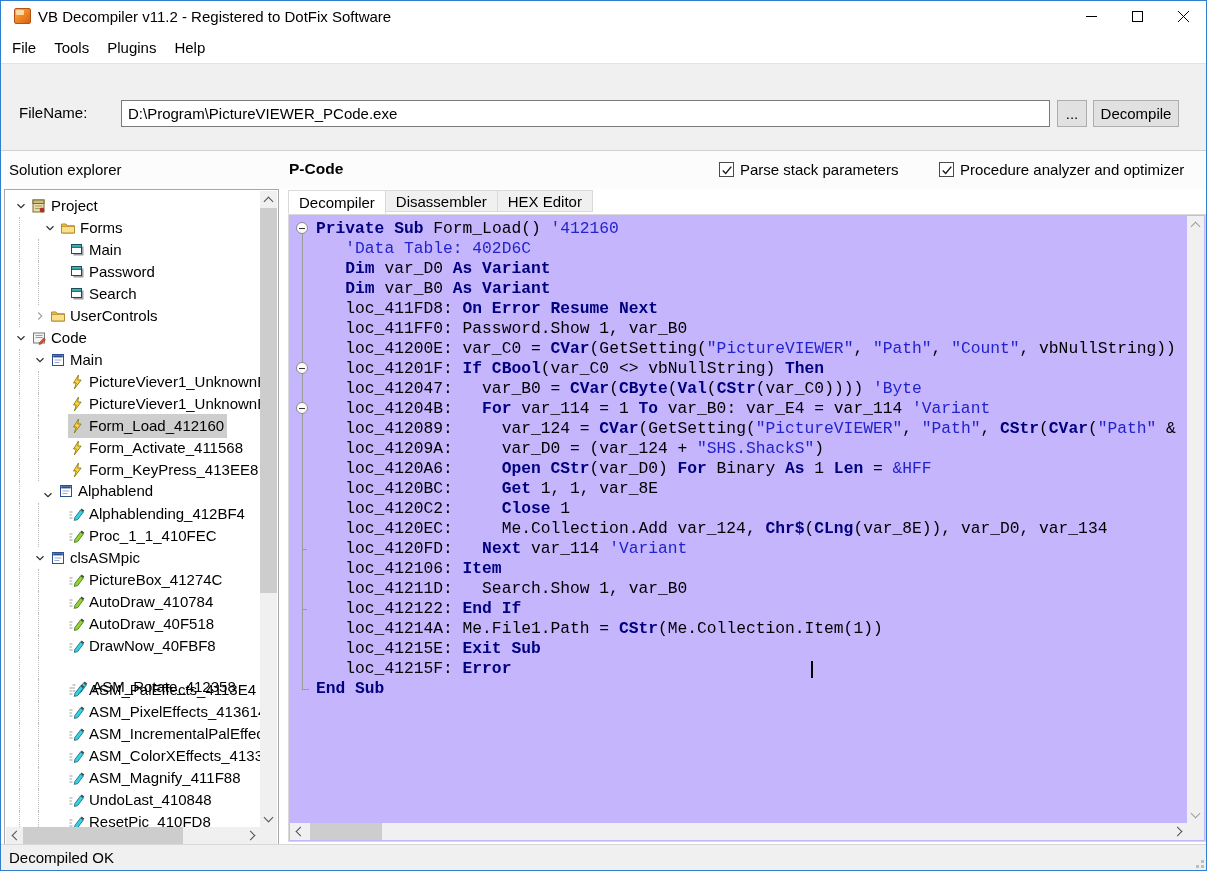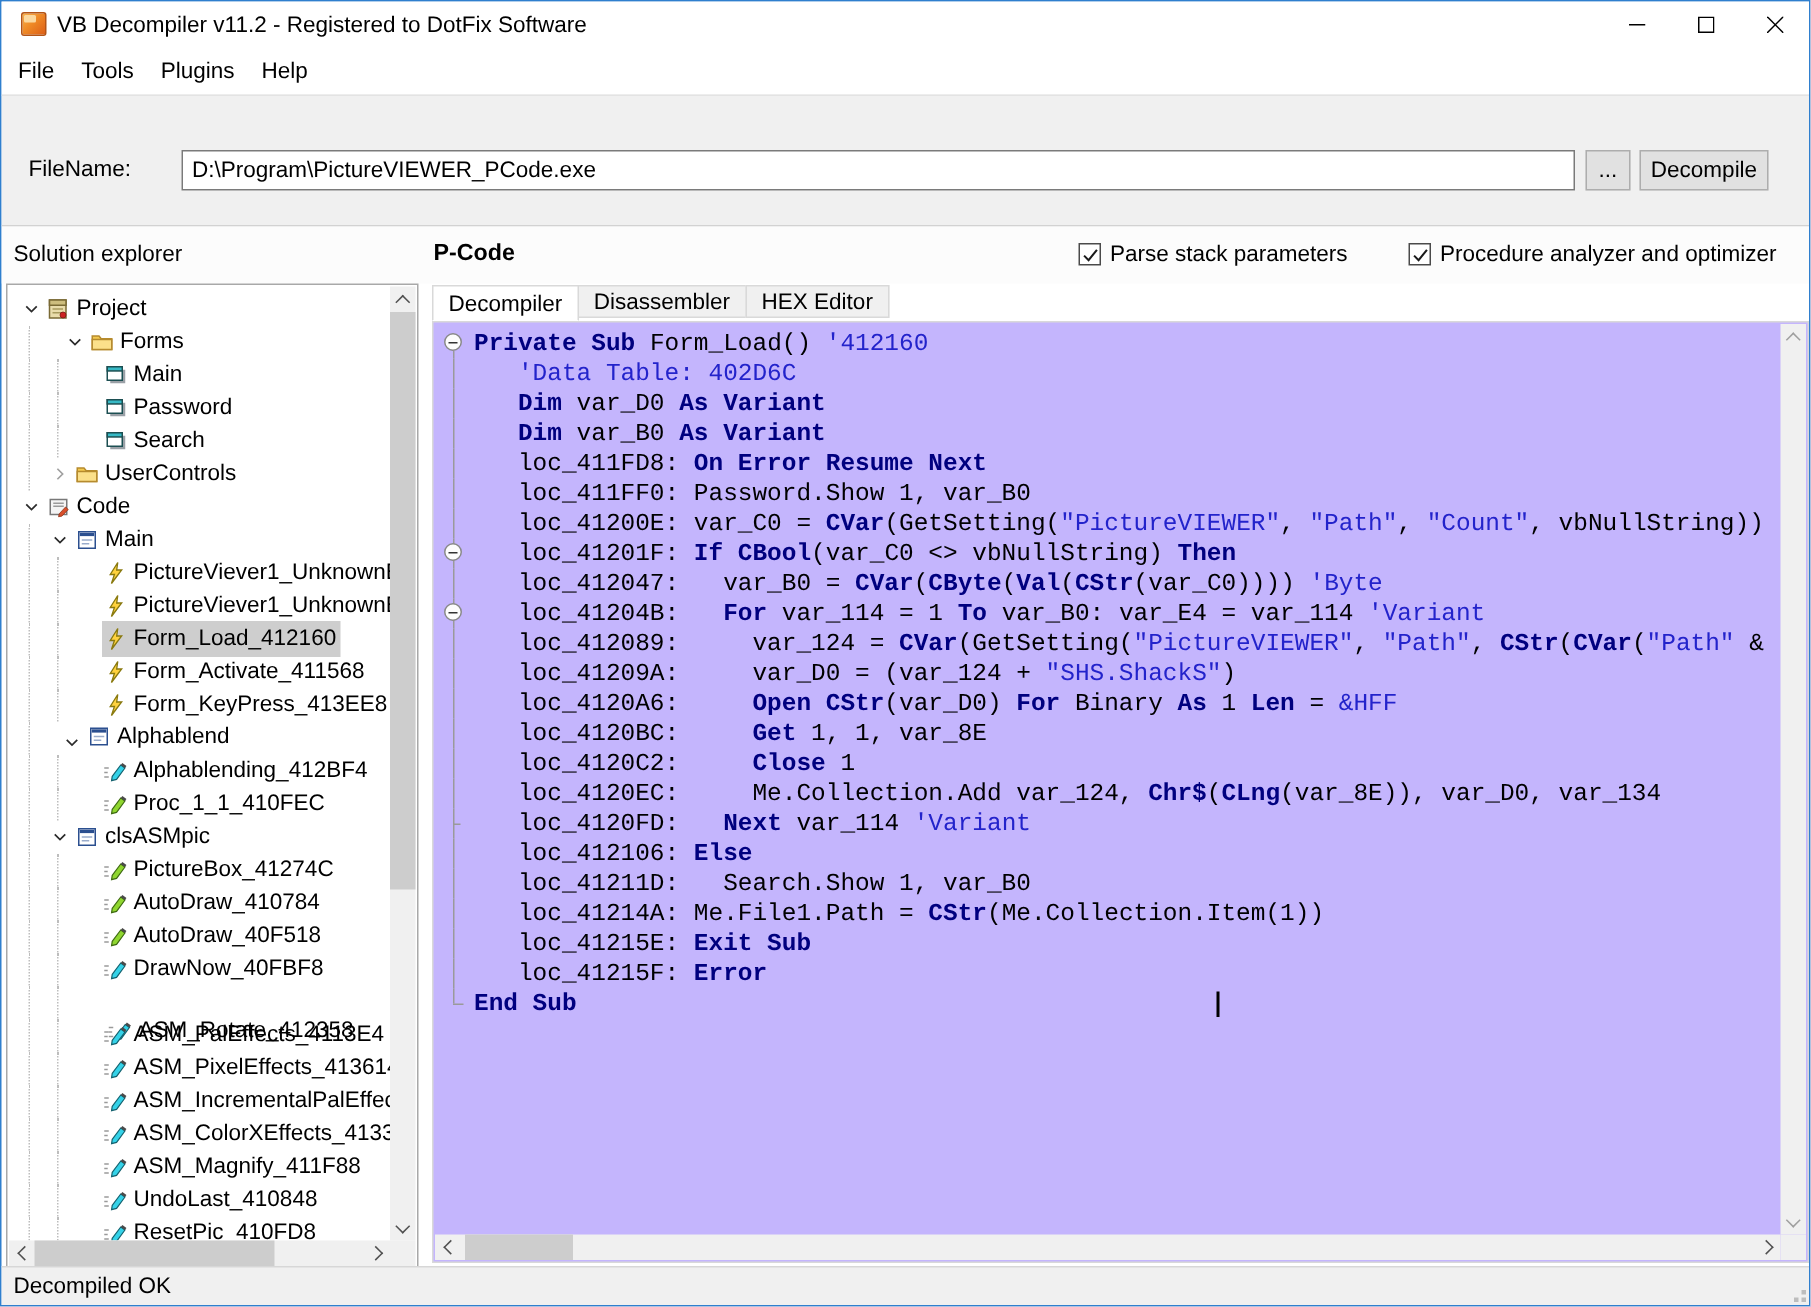--- a/index.html
+++ b/index.html
@@ -682,22 +682,23 @@
           <div class="cline"><span class="gut f-start"><span class="fm"></span></span><span class="ctext"><span class="t-n">   loc_41201F: </span><span class="t-k">If CBool</span><span class="t-n">(var_C0 &lt;&gt; vbNullString) </span><span class="t-k">Then</span></span></div>
           <div class="cline"><span class="gut f-mid"></span><span class="ctext"><span class="t-n">   loc_412047:   var_B0 = </span><span class="t-k">CVar</span><span class="t-n">(</span><span class="t-k">CByte</span><span class="t-n">(</span><span class="t-k">Val</span><span class="t-n">(</span><span class="t-k">CStr</span><span class="t-n">(var_C0)))) </span><span class="t-c">'Byte</span></span></div>
           <div class="cline"><span class="gut f-start"><span class="fm"></span></span><span class="ctext"><span class="t-n">   loc_41204B:   </span><span class="t-k">For</span><span class="t-n"> var_114 = 1 </span><span class="t-k">To</span><span class="t-n"> var_B0: var_E4 = var_114 </span><span class="t-c">'Variant</span></span></div>
           <div class="cline"><span class="gut f-mid"></span><span class="ctext"><span class="t-n">   loc_412089:     var_124 = </span><span class="t-k">CVar</span><span class="t-n">(GetSetting(</span><span class="t-s">"PictureVIEWER"</span><span class="t-n">, </span><span class="t-s">"Path"</span><span class="t-n">, </span><span class="t-k">CStr</span><span class="t-n">(</span><span class="t-k">CVar</span><span class="t-n">(</span><span class="t-s">"Path"</span><span class="t-n"> &amp;</span></span></div>
           <div class="cline"><span class="gut f-mid"></span><span class="ctext"><span class="t-n">   loc_41209A:     var_D0 = (var_124 + </span><span class="t-s">"SHS.ShackS"</span><span class="t-n">)</span></span></div>
           <div class="cline"><span class="gut f-mid"></span><span class="ctext"><span class="t-n">   loc_4120A6:     </span><span class="t-k">Open CStr</span><span class="t-n">(var_D0) </span><span class="t-k">For</span><span class="t-n"> Binary </span><span class="t-k">As</span><span class="t-n"> 1 </span><span class="t-k">Len</span><span class="t-n"> = </span><span class="t-s">&amp;HFF</span></span></div>
           <div class="cline"><span class="gut f-mid"></span><span class="ctext"><span class="t-n">   loc_4120BC:     </span><span class="t-k">Get</span><span class="t-n"> 1, 1, var_8E</span></span></div>
           <div class="cline"><span class="gut f-mid"></span><span class="ctext"><span class="t-n">   loc_4120C2:     </span><span class="t-k">Close</span><span class="t-n"> 1</span></span></div>
           <div class="cline"><span class="gut f-mid"></span><span class="ctext"><span class="t-n">   loc_4120EC:     Me.Collection.Add var_124, </span><span class="t-k">Chr$</span><span class="t-n">(</span><span class="t-k">CLng</span><span class="t-n">(var_8E)), var_D0, var_134</span></span></div>
           <div class="cline"><span class="gut f-tick"></span><span class="ctext"><span class="t-n">   loc_4120FD:   </span><span class="t-k">Next</span><span class="t-n"> var_114 </span><span class="t-c">'Variant</span></span></div>
-          <div class="cline"><span class="gut f-mid"></span><span class="ctext"><span class="t-n">   loc_412106: </span><span class="t-k">Else</span></span></div>
+          <div class="cline"><span class="gut f-mid"></span><span class="ctext"><span class="t-n">   loc_412106: </span><span class="t-k">Item</span></span></div>
           <div class="cline"><span class="gut f-mid"></span><span class="ctext"><span class="t-n">   loc_41211D:   Search.Show 1, var_B0</span></span></div>
+          <div class="cline"><span class="gut f-tick"></span><span class="ctext"><span class="t-n">   loc_412122: </span><span class="t-k">End If</span></span></div>
           <div class="cline"><span class="gut f-mid"></span><span class="ctext"><span class="t-n">   loc_41214A: Me.File1.Path = </span><span class="t-k">CStr</span><span class="t-n">(Me.Collection.Item(1))</span></span></div>
           <div class="cline"><span class="gut f-mid"></span><span class="ctext"><span class="t-n">   loc_41215E: </span><span class="t-k">Exit Sub</span></span></div>
           <div class="cline"><span class="gut f-mid"></span><span class="ctext"><span class="t-n">   loc_41215F: </span><span class="t-k">Error</span></span></div>
           <div class="cline"><span class="gut f-corner"></span><span class="ctext"><span class="t-k">End Sub</span></span></div>
         </div>
       <div class="caret"></div>
       <div class="sb code-vs">
         <div class="arrow" style="top:0">
             <span class="chv up dim"></span>
           </div>

